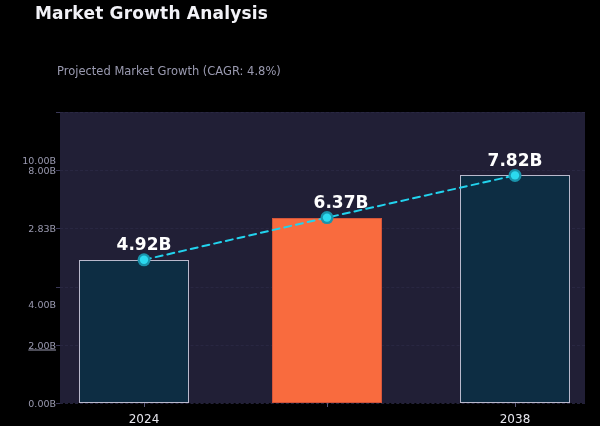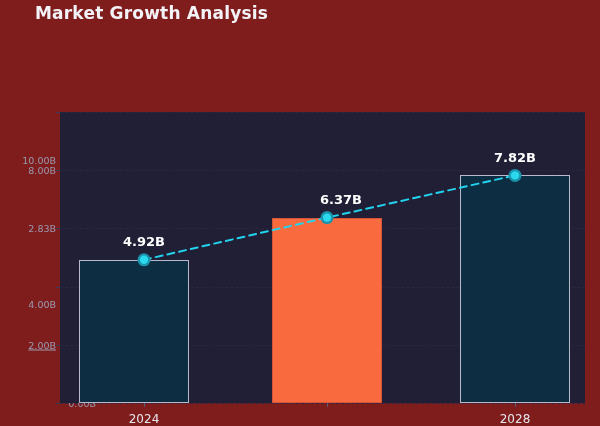--- a/index.html
+++ b/index.html
@@ -2,21 +2,21 @@
 <html><head>
 <meta charset="utf-8">
 <style>
   html,body{margin:0;padding:0;}
   body{
     width:600px;height:426px;
     background:#1f1d33;
     font-family:"DejaVu Sans", sans-serif;
     overflow:hidden;position:relative;
   }
-  #figure{position:absolute;left:0;top:0;width:600px;height:426px;background:#7f1d1d;}
+  #figure{position:absolute;left:0;top:0;width:600px;height:426px;background:#000000;}
 
   #chart-title{
     position:absolute;left:35px;top:3px;
     font-size:17px;font-weight:bold;color:#f2f2f7;
     letter-spacing:.2px;white-space:nowrap;
   }
   #chart-subtitle{
     position:absolute;left:57px;top:64px;
     font-size:11.5px;color:#9a9ab0;white-space:nowrap;
   }
@@ -49,30 +49,31 @@
     position:absolute;top:412px;
     font-size:12px;color:#e6e6ee;
     transform:translateX(-50%);white-space:nowrap;
   }
   .xtick-mark{position:absolute;top:403px;width:1px;height:4px;background:#5a5878;}
 
   #trend-svg{position:absolute;left:0;top:0;width:600px;height:426px;pointer-events:none;}
 
   .point-label{
     position:absolute;
-    font-size:13px;font-weight:bold;color:#ffffff;
+    font-size:17px;font-weight:bold;color:#ffffff;
     transform:translateX(-50%);white-space:nowrap;
   }
 </style>
 </head>
 <body>
 
 <div id="figure">
 
   <div id="chart-title">Market Growth Analysis</div>
+  <div id="chart-subtitle">Projected Market Growth (CAGR: 4.8%)</div>
 
   <div id="yaxis-label-box">
     
   </div>
 
   <div class="ytick-wrap">
     <div class="ytick-row" style="top:112px;margin-top:48px;">10.00B</div>
     <div class="ytick-mark" style="top:112px;"></div>
 
     <div class="ytick-row" style="top:170.2px;">8.00B</div>
@@ -80,21 +81,21 @@
 
     <div class="ytick-row" style="top:228.4px;">2.83B</div>
     <div class="ytick-mark" style="top:228.4px;"></div>
 
     <div class="ytick-row" style="top:304px;">4.00B</div>
     <div class="ytick-mark" style="top:286.6px;"></div>
 
     <div class="ytick-row" style="top:344.8px;text-decoration:underline;">2.00B</div>
     <div class="ytick-mark" style="top:344.8px;"></div>
 
-    <div class="ytick-row" style="top:403px;padding-left:40px;">0.00B</div>
+    <div class="ytick-row" style="top:403px;">0.00B</div>
     <div class="ytick-mark" style="top:403px;"></div>
   </div>
 
   <div id="plot-area">
 
     <div class="gridline" style="top:0px;"></div>
     <div class="gridline" style="top:58.2px;"></div>
     <div class="gridline" style="top:116.4px;"></div>
     <div class="gridline" style="top:174.6px;"></div>
     <div class="gridline" style="top:232.8px;"></div>
@@ -119,15 +120,15 @@
   <div class="point-label" style="left:318px; top:192px;margin-left:23px;">6.37B</div>
   <div class="point-label" style="left:515px; top:150px;">7.82B</div>
 
   <div class="xtick-mark" style="left:144px;"></div>
   <div class="xtick-label" style="left:144px;">2024</div>
 
   <div class="xtick-mark" style="left:327px;"></div>
   <div class="xtick-label" style="left:327px;margin-top:31px;">2029</div>
 
   <div class="xtick-mark" style="left:515px;"></div>
-  <div class="xtick-label" style="left:515px;">2028</div>
+  <div class="xtick-label" style="left:515px;">2038</div>
 
 </div>
 
 </body></html>

